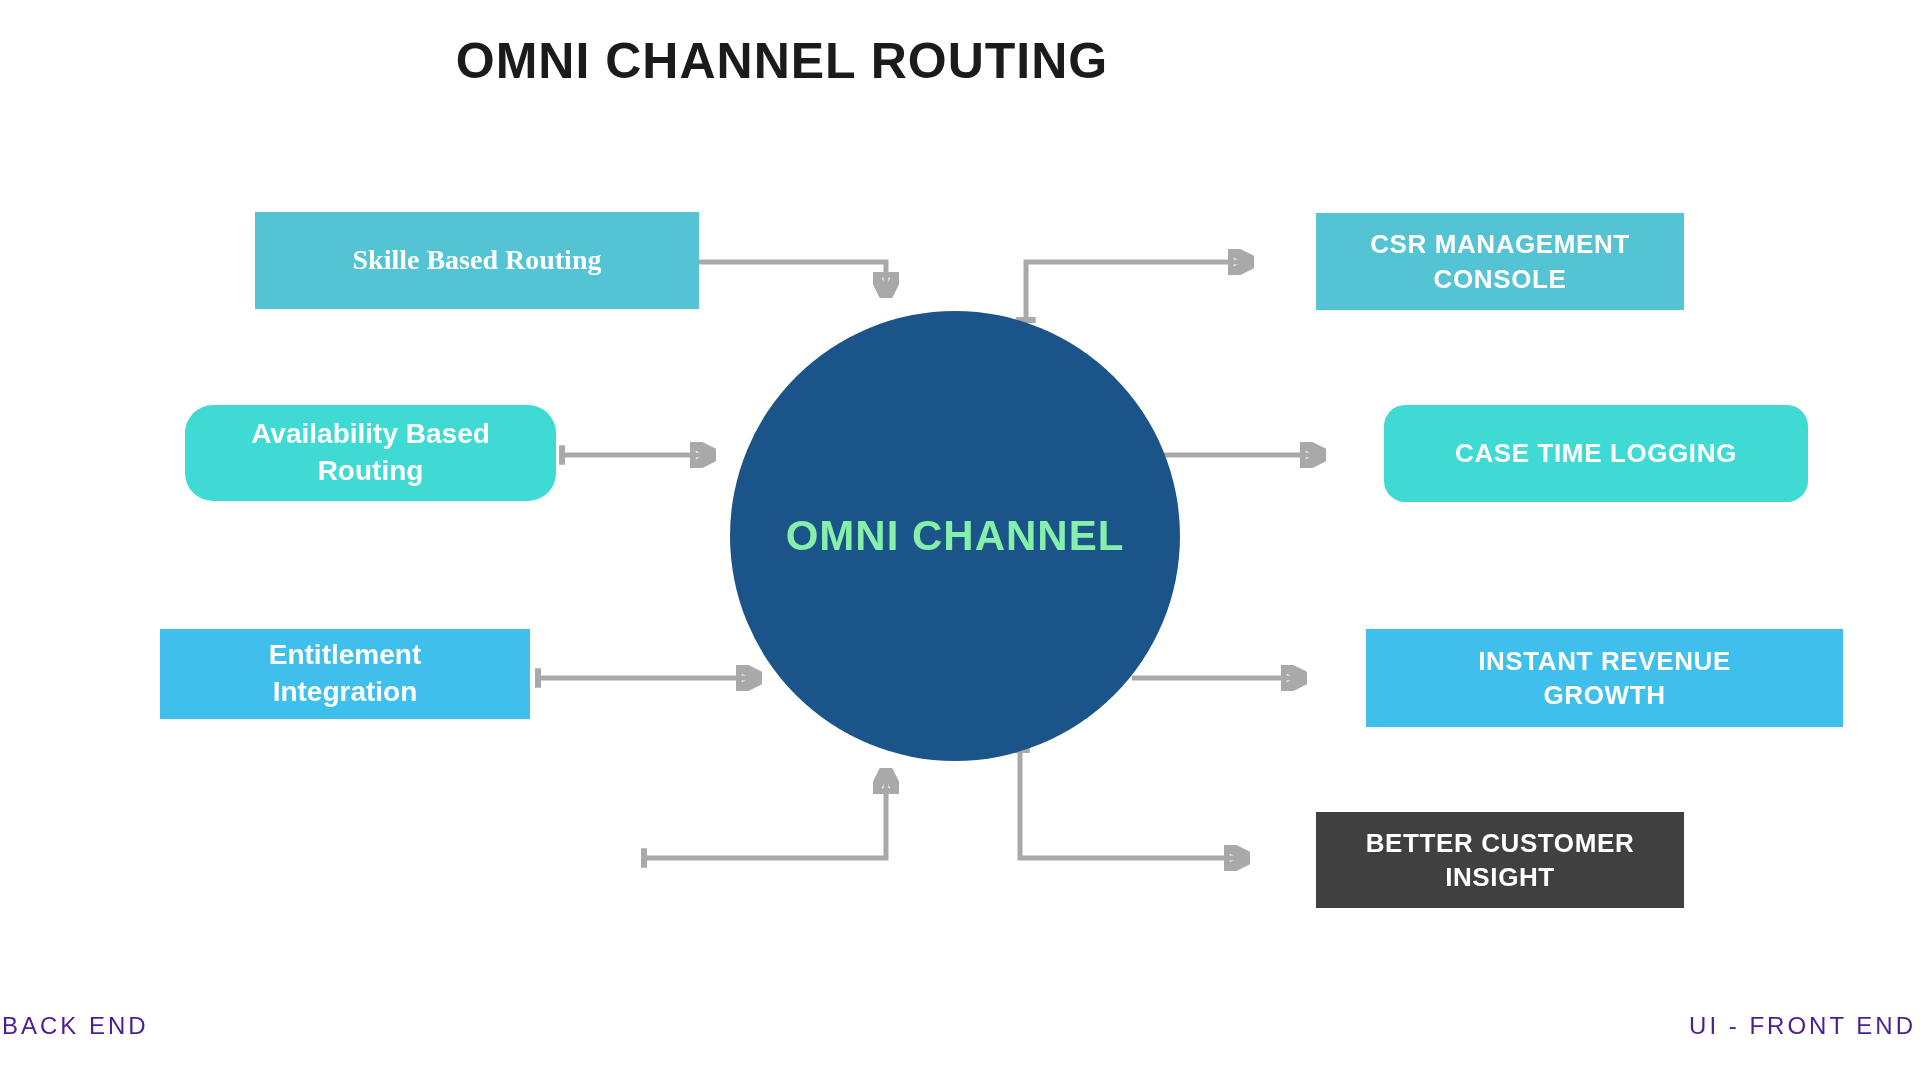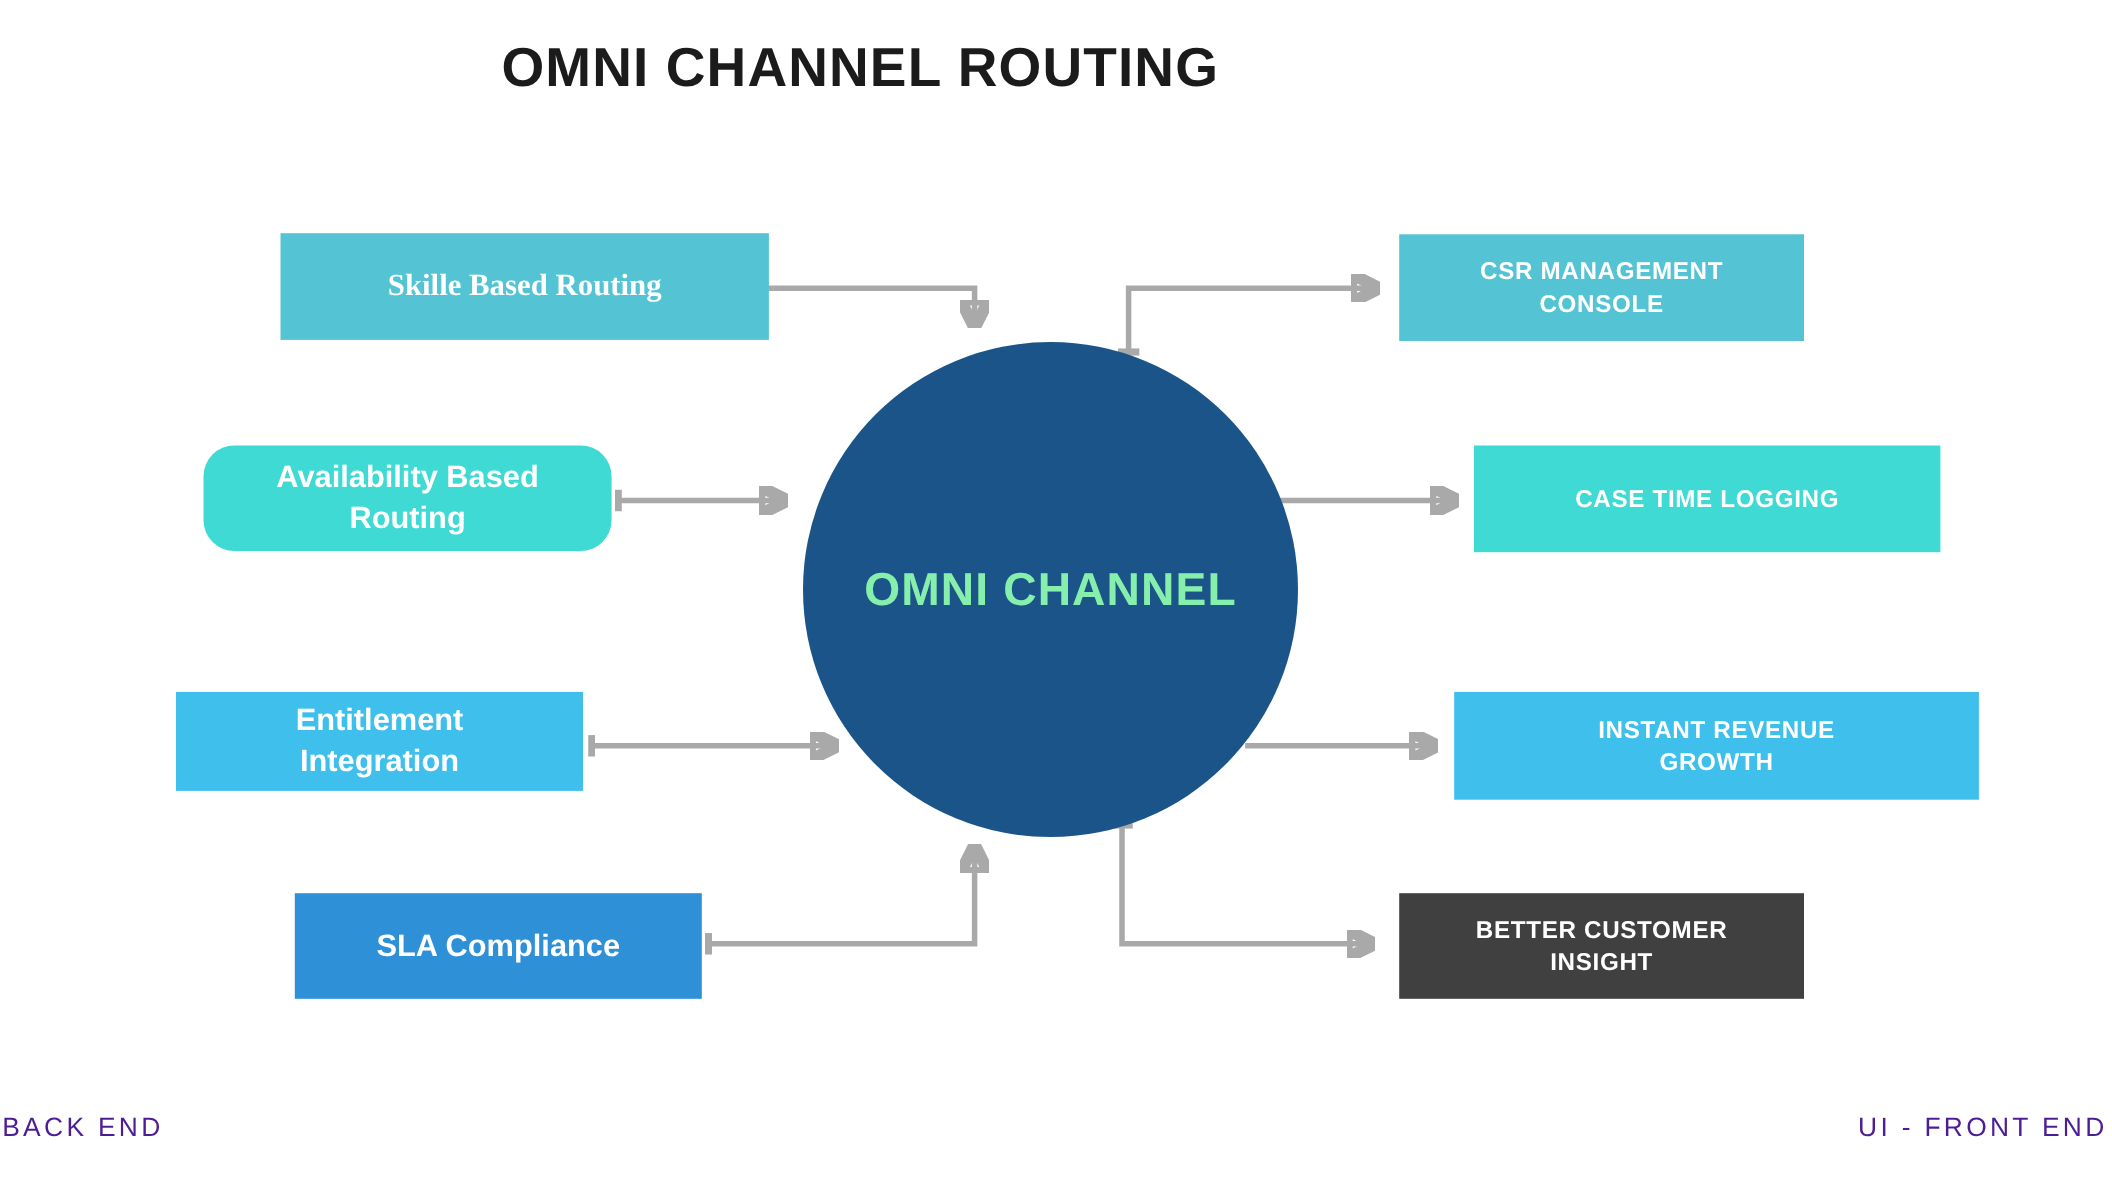--- a/index.html
+++ b/index.html
@@ -16,21 +16,21 @@
     font-size:50px;font-weight:800;letter-spacing:1px;
     color:#1b1b1b;white-space:nowrap;
   }
   .node{
     position:absolute;
     display:flex;align-items:center;justify-content:center;
     color:#ffffff;font-weight:bold;text-align:center;
   }
   .node .node-label{white-space:pre-line;line-height:1.32;}
   .left-node{font-size:28px;}
-  .right-node{font-size:22px;letter-spacing:0.6px;}
+  .right-node{font-size:26px;letter-spacing:0.6px;margin-left:44px;}
   
   .n-l1{left:255px;top:212px;width:444px;height:97px;font-family:Liberation Serif, serif;}
   .n-l2{left:185px;top:405px;width:371px;height:96px;border-radius:28px;}
   .n-l3{left:160px;top:629px;width:370px;height:90px;}
   .n-l4{left:268px;top:812px;width:370px;height:96px;}
   
   .n-r1{left:1272px;top:213px;width:368px;height:97px;}
   .n-r2{left:1340px;top:405px;width:424px;height:97px;}
   .n-r3{left:1322px;top:629px;width:477px;height:98px;}
   .n-r4{left:1272px;top:812px;width:368px;height:96px;}
@@ -81,33 +81,30 @@
     <span class="node-label">Skille Based Routing</span>
   </div>
   <div class="node left-node n-l2" style="background-color: rgb(62, 218, 211);">
     <span class="node-label">Availability Based
 Routing</span>
   </div>
   <div class="node left-node n-l3" style="background-color: rgb(63, 191, 236);">
     <span class="node-label">Entitlement
 Integration</span>
   </div>
-  <div class="node left-node n-l4" style="background-color: rgb(46, 144, 214);">
-    <span class="node-label">SLA Compliance</span>
-  </div>
 
   <div class="center-circle" style="background-color: rgb(26, 84, 136);">
     <span class="node-label">OMNI CHANNEL</span>
   </div>
 
   <div class="node right-node n-r1" style="background-color: rgb(84, 196, 212);">
     <span class="node-label">CSR MANAGEMENT
 CONSOLE</span>
   </div>
-  <div class="node right-node n-r2" style="background-color: rgb(62, 218, 211);">
+  <div class="node right-node n-r2" style="background-color: rgb(62, 218, 211); border-radius: 21px;">
     <span class="node-label">CASE TIME LOGGING</span>
   </div>
   <div class="node right-node n-r3" style="background-color: rgb(63, 191, 236);">
     <span class="node-label">INSTANT REVENUE
 GROWTH</span>
   </div>
   <div class="node right-node n-r4" style="background-color: #404040;">
     <span class="node-label">BETTER CUSTOMER
 INSIGHT</span>
   </div>

